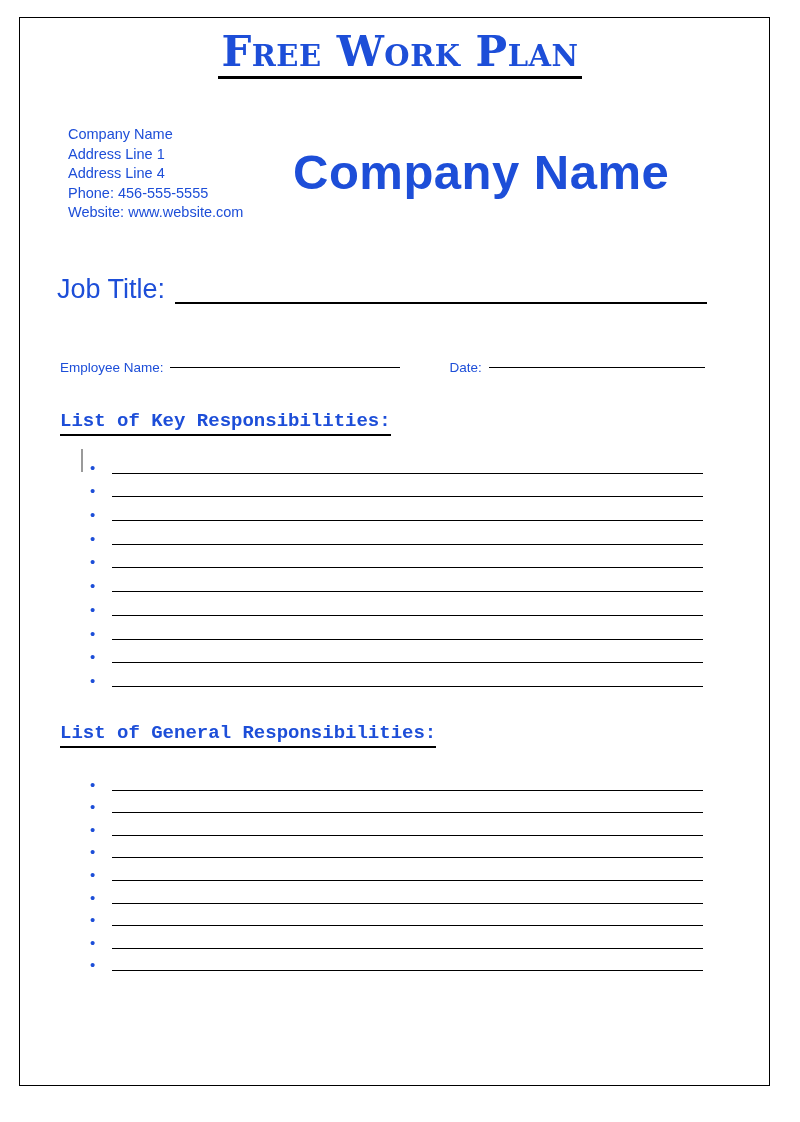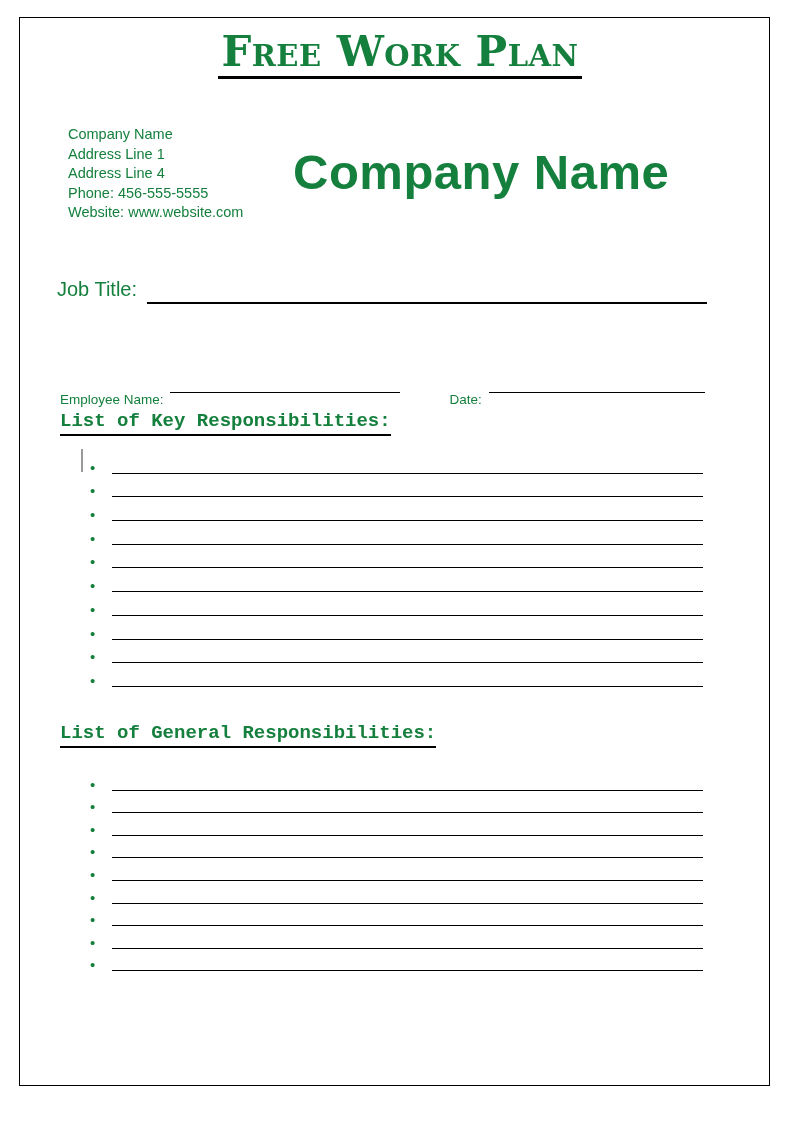--- a/index.html
+++ b/index.html
@@ -2,21 +2,21 @@
 <html><head>
 <meta charset="utf-8">
 <style>
   * { margin: 0; padding: 0; box-sizing: border-box; }
   html, body { background: #ffffff; }
   .page {
     position: relative;
     width: 800px;
     height: 1122px;
     background: #ffffff;
-    color: #15803d;
+    color: #1d4ed8;
     font-family: "Liberation Sans", sans-serif;
     overflow: hidden;
   }
   .frame {
     position: absolute;
     left: 19px; top: 17px;
     width: 751px; height: 1069px;
     border: 1.5px solid #000000;
   }
   .doc-title-wrap {
@@ -53,38 +53,37 @@
     white-space: nowrap;
   }
   .job-row {
     position: absolute;
     left: 57px; top: 272px;
     width: 650px; height: 32px;
     display: flex;
     align-items: flex-end;
   }
   .job-label {
-    font-size: 20px;
+    font-size: 27px;
     line-height: 30px;
     white-space: nowrap;
   }
   .rule { border-bottom: 1.5px solid #000000; height: 0; }
   .job-line {
     flex: 1;
     margin-left: 10px;
     border-bottom-width: 2px;
   }
   .emp-row {
     position: absolute;
     left: 60px; top: 359px;
     width: 645px; height: 17px;
     display: flex;
-    align-items: flex-start;
+    align-items: center;
     font-size: 13.5px;
-    margin-top: 33px;
   }
   .emp-row .label { white-space: nowrap; line-height: 16px; }
   .emp-line { width: 230px; margin-left: 6px; }
   .date-label { margin-left: 50px; }
   .date-line { flex: 1; margin-left: 7px; }
   .section-heading {
     position: absolute;
     left: 60px;
     display: inline-block;
     font-size: 19px;

